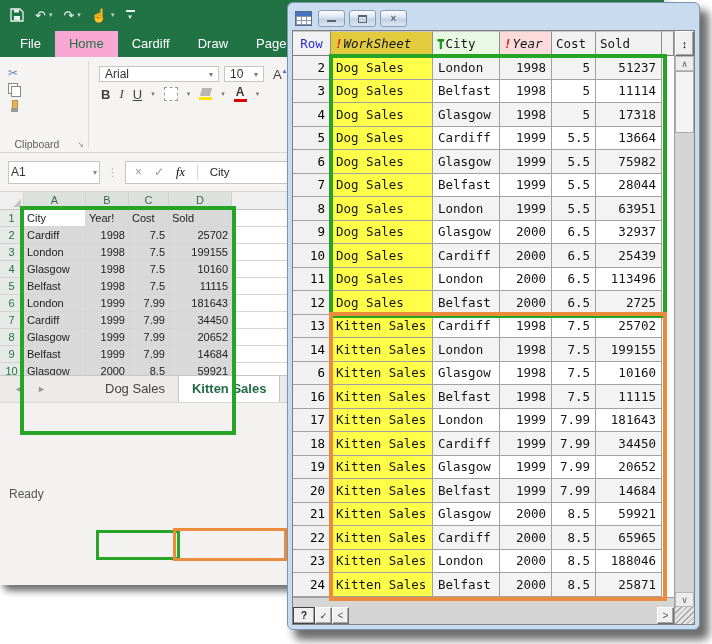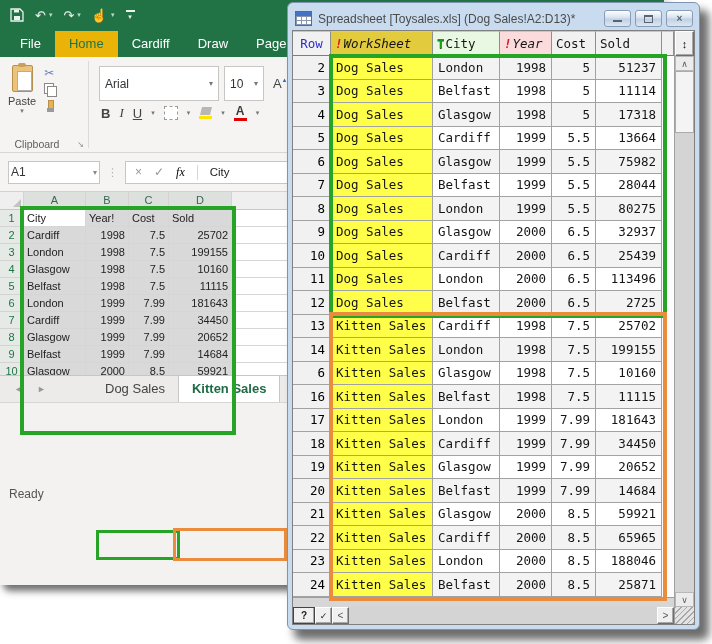--- a/index.html
+++ b/index.html
@@ -13,21 +13,21 @@
   .xl-titlebar{height:30px;background:#217346;display:flex;align-items:center;padding-left:10px;gap:11px;flex:none;}
   .qat{display:flex;align-items:center;gap:2px;color:#fff;}
   .qat .glyph{font-size:13px;line-height:1;color:#EAF3EE;}
   .qat .caret{font-size:7px;color:#BFD8CB;margin-left:1px;}
   .qat-custom{display:flex;flex-direction:column;align-items:center;color:#EAF3EE;}
   .qat-custom .bar{width:9px;height:2px;background:#EAF3EE;margin-bottom:1px;}
   .qat-custom .caret{font-size:7px;color:#EAF3EE;}
 
   .xl-tabs{height:27px;background:#217346;display:flex;align-items:flex-end;padding-left:6px;flex:none;}
   .xl-tab{color:#fff;font-size:13px;padding:5px 14px 6px;cursor:default;white-space:nowrap;}
-  .xl-tab.active{background:#eab308;color:#217346;text-align:center;}
+  .xl-tab.active{background:#f9a8d4;color:#217346;text-align:center;}
 
   .xl-ribbon{height:95px;background:#F5F4F2;border-bottom:1px solid #D8D6D4;display:flex;flex:none;position:relative;}
   .rgroup{position:relative;display:flex;}
   .rgroup-label{position:absolute;bottom:2px;left:0;right:14px;text-align:center;font-size:10.5px;color:#605E5C;}
   .rlaunch{position:absolute;bottom:3px;right:4px;font-size:8px;color:#8A8886;}
   .rsep{width:1px;background:#DCDAD8;margin:4px 0;flex:none;}
   .clip-group{width:88px;flex:none;}
   .paste-col{display:flex;flex-direction:column;align-items:center;margin:8px 0 0 8px;}
   .ico-clipboard{width:19px;height:25px;background:#EDC27B;border:1px solid #B98F4E;border-radius:2px;position:relative;}
   .ico-clipboard:before{content:"";position:absolute;left:4px;top:5px;width:13px;height:18px;background:#fff;border:1px solid #B0ADA8;}
@@ -37,21 +37,21 @@
   .cut-col{display:flex;flex-direction:column;gap:4px;margin:10px 0 0 8px;align-items:flex-start;}
   .ico-cut{font-size:12px;color:#5B7FB4;line-height:1;}
   .ico-copy{position:relative;width:12px;height:13px;display:inline-block;}
   .ico-copy:before{content:"";position:absolute;left:0;top:0;width:8px;height:9px;background:#fff;border:1px solid #8A8886;}
   .ico-copy:after{content:"";position:absolute;left:3px;top:3px;width:8px;height:9px;background:#fff;border:1px solid #8A8886;}
   .ico-painter{position:relative;width:12px;height:13px;display:inline-block;}
   .ico-painter:before{content:"";position:absolute;left:4px;top:0;width:4px;height:7px;background:#E8B24C;border:1px solid #B98F4E;}
   .ico-painter:after{content:"";position:absolute;left:3px;top:8px;width:7px;height:4px;background:#9a9a9a;}
   .font-group{flex:1;display:flex;flex-direction:column;}
   .font-row1{display:flex;align-items:center;margin:9px 0 4px 10px;gap:5px;}
-  .combo{height:35px;border:1px solid #C8C6C4;background:#fff;font-size:12px;color:#333;display:flex;align-items:center;justify-content:space-between;padding:0 5px;box-sizing:border-box;}
+  .combo{height:16px;border:1px solid #C8C6C4;background:#fff;font-size:12px;color:#333;display:flex;align-items:center;justify-content:space-between;padding:0 5px;box-sizing:border-box;}
   .combo .caret{font-size:8px;color:#777;margin-left:4px;}
   .combo-font{width:120px;}
   .combo-size{width:40px;}
   .afont{font-size:13px;color:#444;display:flex;align-items:flex-start;margin-left:4px;}
   .afont .sup{font-size:7px;color:#2F6FBF;margin-left:1px;}
   .afont.small{font-size:11px;}
   .font-row2{display:flex;align-items:center;margin-left:12px;gap:9px;font-size:13px;color:#444;}
   .fmt-b{font-weight:bold;}
   .fmt-i{font-style:italic;font-family:"Liberation Serif",serif;}
   .fmt-u{text-decoration:underline;}
@@ -197,25 +197,20 @@
     <div class="xl-tabs">
         <div class="xl-tab">File</div>
         <div class="xl-tab active">Home</div>
         <div class="xl-tab">Cardiff</div>
         <div class="xl-tab">Draw</div>
         <div class="xl-tab">Page Layout</div>
       </div>
 
     <div class="xl-ribbon">
       <div class="rgroup clip-group">
-        <div class="paste-col">
-          <span class="ico-clipboard"></span>
-          <span class="paste-label">Paste</span>
-          <span class="caret">▾</span>
-        </div>
         <div class="cut-col">
           <span class="ico-cut">✂</span>
           <span class="ico-copy"></span>
           <span class="ico-painter"></span>
         </div>
         <span class="rgroup-label">Clipboard</span>
         <span class="rlaunch">↘</span>
       </div>
       <div class="rsep"></div>
       <div class="rgroup font-group">
@@ -362,21 +357,20 @@
     </div>
   </div>
 
   <div class="ann ann-xl-data"></div>
   <div class="ann ann-xl-dogtab"></div>
   <div class="ann orange ann-xl-kittentab"></div>
 
   <div class="viewer">
     <div class="v-titlebar">
       <span class="sheet-icon"></span>
-      <span class="v-title">Spreadsheet [Toysales.xls] (Dog Sales!A2:D13)*</span>
       <span class="v-btns">
         <span class="wbtn">
             <span class="minbar"></span>
           </span>
         <span class="wbtn">
             <span class="restore"></span>
           </span>
         <span class="wbtn">
             <span>×</span>
           </span>
@@ -447,21 +441,21 @@
             <div class="vc plain">Belfast</div>
             <div class="vc plain num">1999</div>
             <div class="vc plain num">5.5</div>
             <div class="vc plain num">28044</div>
             <div class="vc vfill"></div>
             <div class="vc rn">8</div>
             <div class="vc ws">Dog Sales</div>
             <div class="vc plain shade">London</div>
             <div class="vc plain num shade">1999</div>
             <div class="vc plain num shade">5.5</div>
-            <div class="vc plain num shade">80275</div>
+            <div class="vc plain num shade">63951</div>
             <div class="vc vfill"></div>
             <div class="vc rn">9</div>
             <div class="vc ws">Dog Sales</div>
             <div class="vc plain">Glasgow</div>
             <div class="vc plain num">2000</div>
             <div class="vc plain num">6.5</div>
             <div class="vc plain num">32937</div>
             <div class="vc vfill"></div>
             <div class="vc rn">10</div>
             <div class="vc ws">Dog Sales</div>

